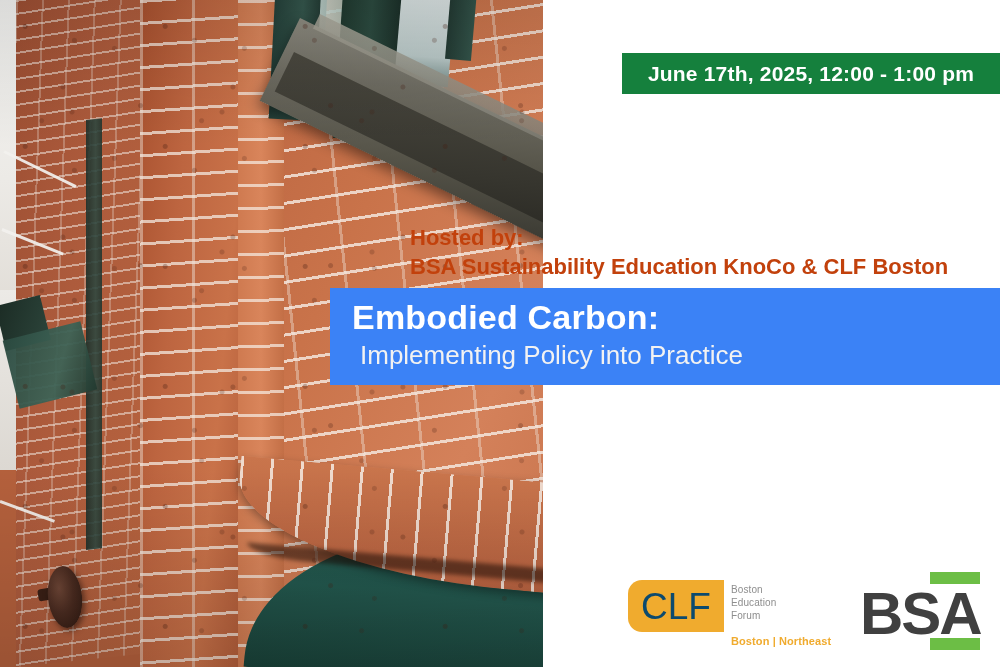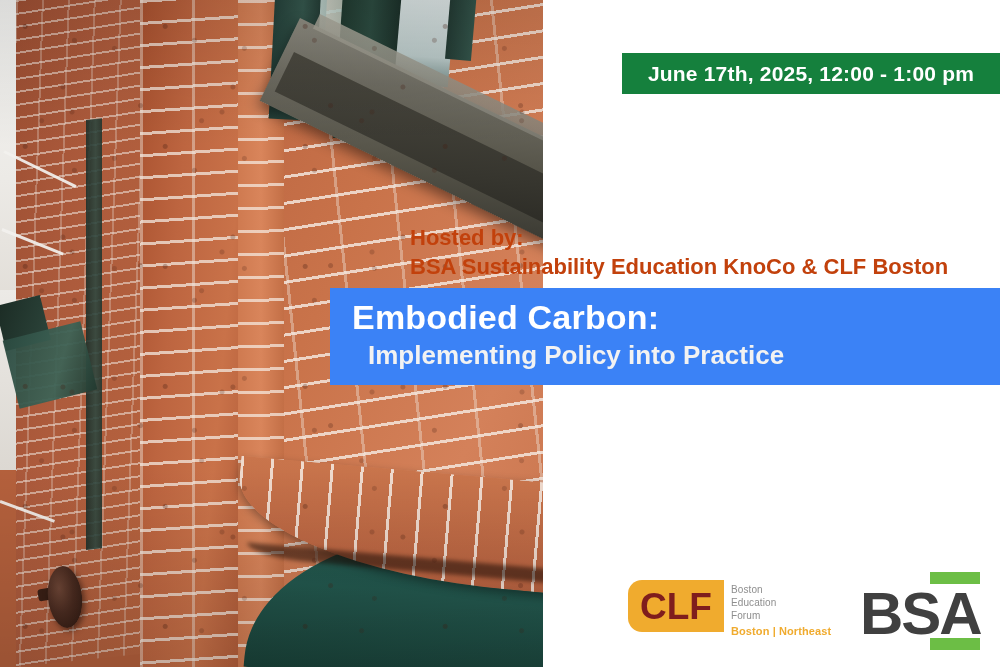--- a/index.html
+++ b/index.html
@@ -269,24 +269,24 @@
     position: absolute;
     left: 22px; top: 10px;
     color: #ffffff;
     font-size: 34px;
     font-weight: bold;
     letter-spacing: .2px;
     white-space: nowrap;
   }
   #title-sub {
     position: absolute;
-    left: 38px; top: 52px;
+    left: 30px; top: 52px;
     color: #f2f2f2;
     font-size: 26px;
-    font-weight: bold;
+    font-weight: normal;
     white-space: nowrap;
   }
 
   
   #logos {
     position: absolute;
     left: 628px; top: 568px;
     width: 360px; height: 86px;
   }
   
@@ -299,44 +299,44 @@
   #clf-mark {
     width: 96px; height: 52px;
     background: #f0ab2e;
     border-top-left-radius: 14px;
     border-bottom-left-radius: 14px;
     display: flex;
     align-items: center;
     justify-content: center;
   }
   #clf-mark .clf-letters {
-    color: #7f1d1d;
+    color: #0c4a6e;
     font-size: 37px;
-    font-weight: bold;
+    font-weight: normal;
     letter-spacing: 0px;
     line-height: 1;
   }
   #clf-words {
     margin-left: 7px;
     padding-top: 3px;
   }
   #clf-words .w {
     display: block;
     color: #8e8e8e;
     font-size: 10px;
     line-height: 1.32;
     letter-spacing: .1px;
   }
   #clf-words .region {
     display: block;
     color: #f0ab2e;
     font-size: 11px;
     font-weight: bold;
     letter-spacing: .1px;
-    margin-top: 2px;
+    margin-top: 12px;
     white-space: nowrap;
   }
   
   #bsa-logo {
     position: absolute;
     left: 232px; top: 0;
     width: 120px; height: 86px;
   }
   #bsa-letters {
     position: absolute;

